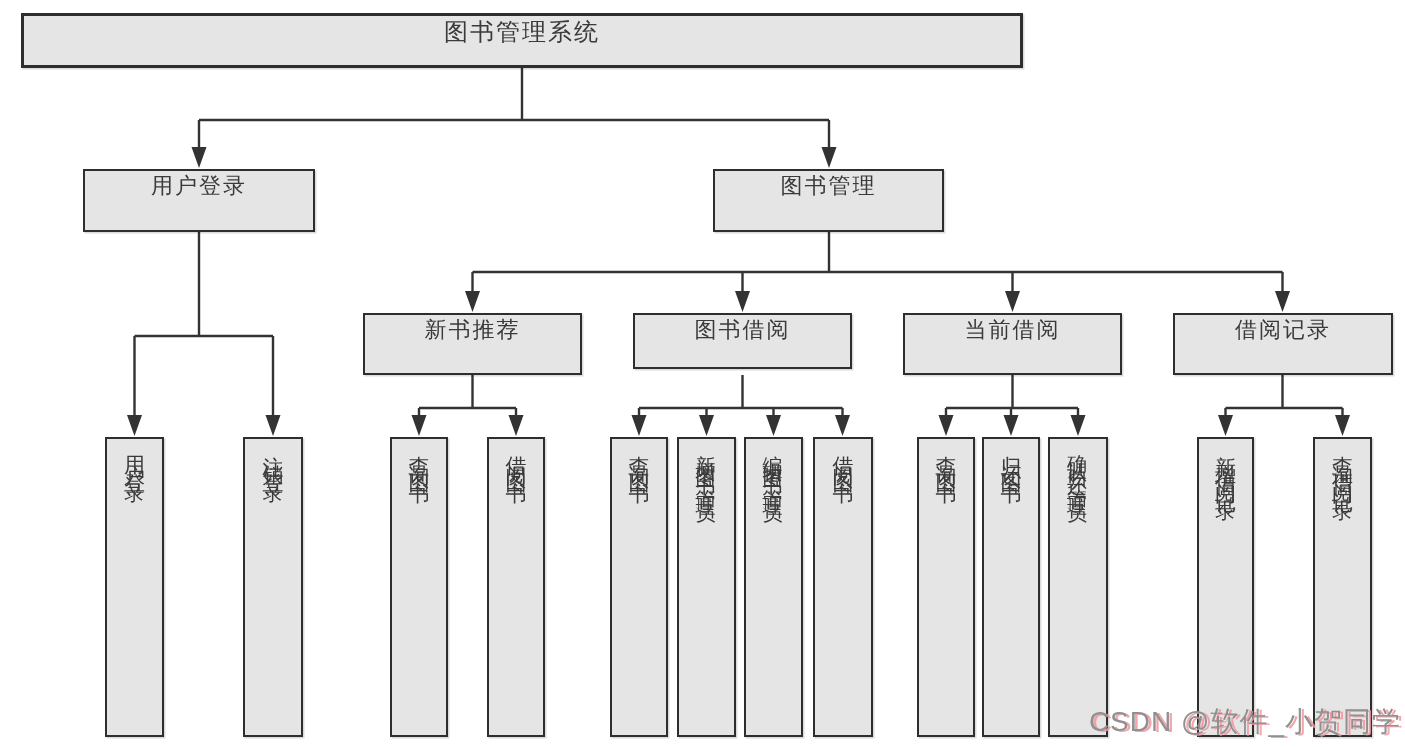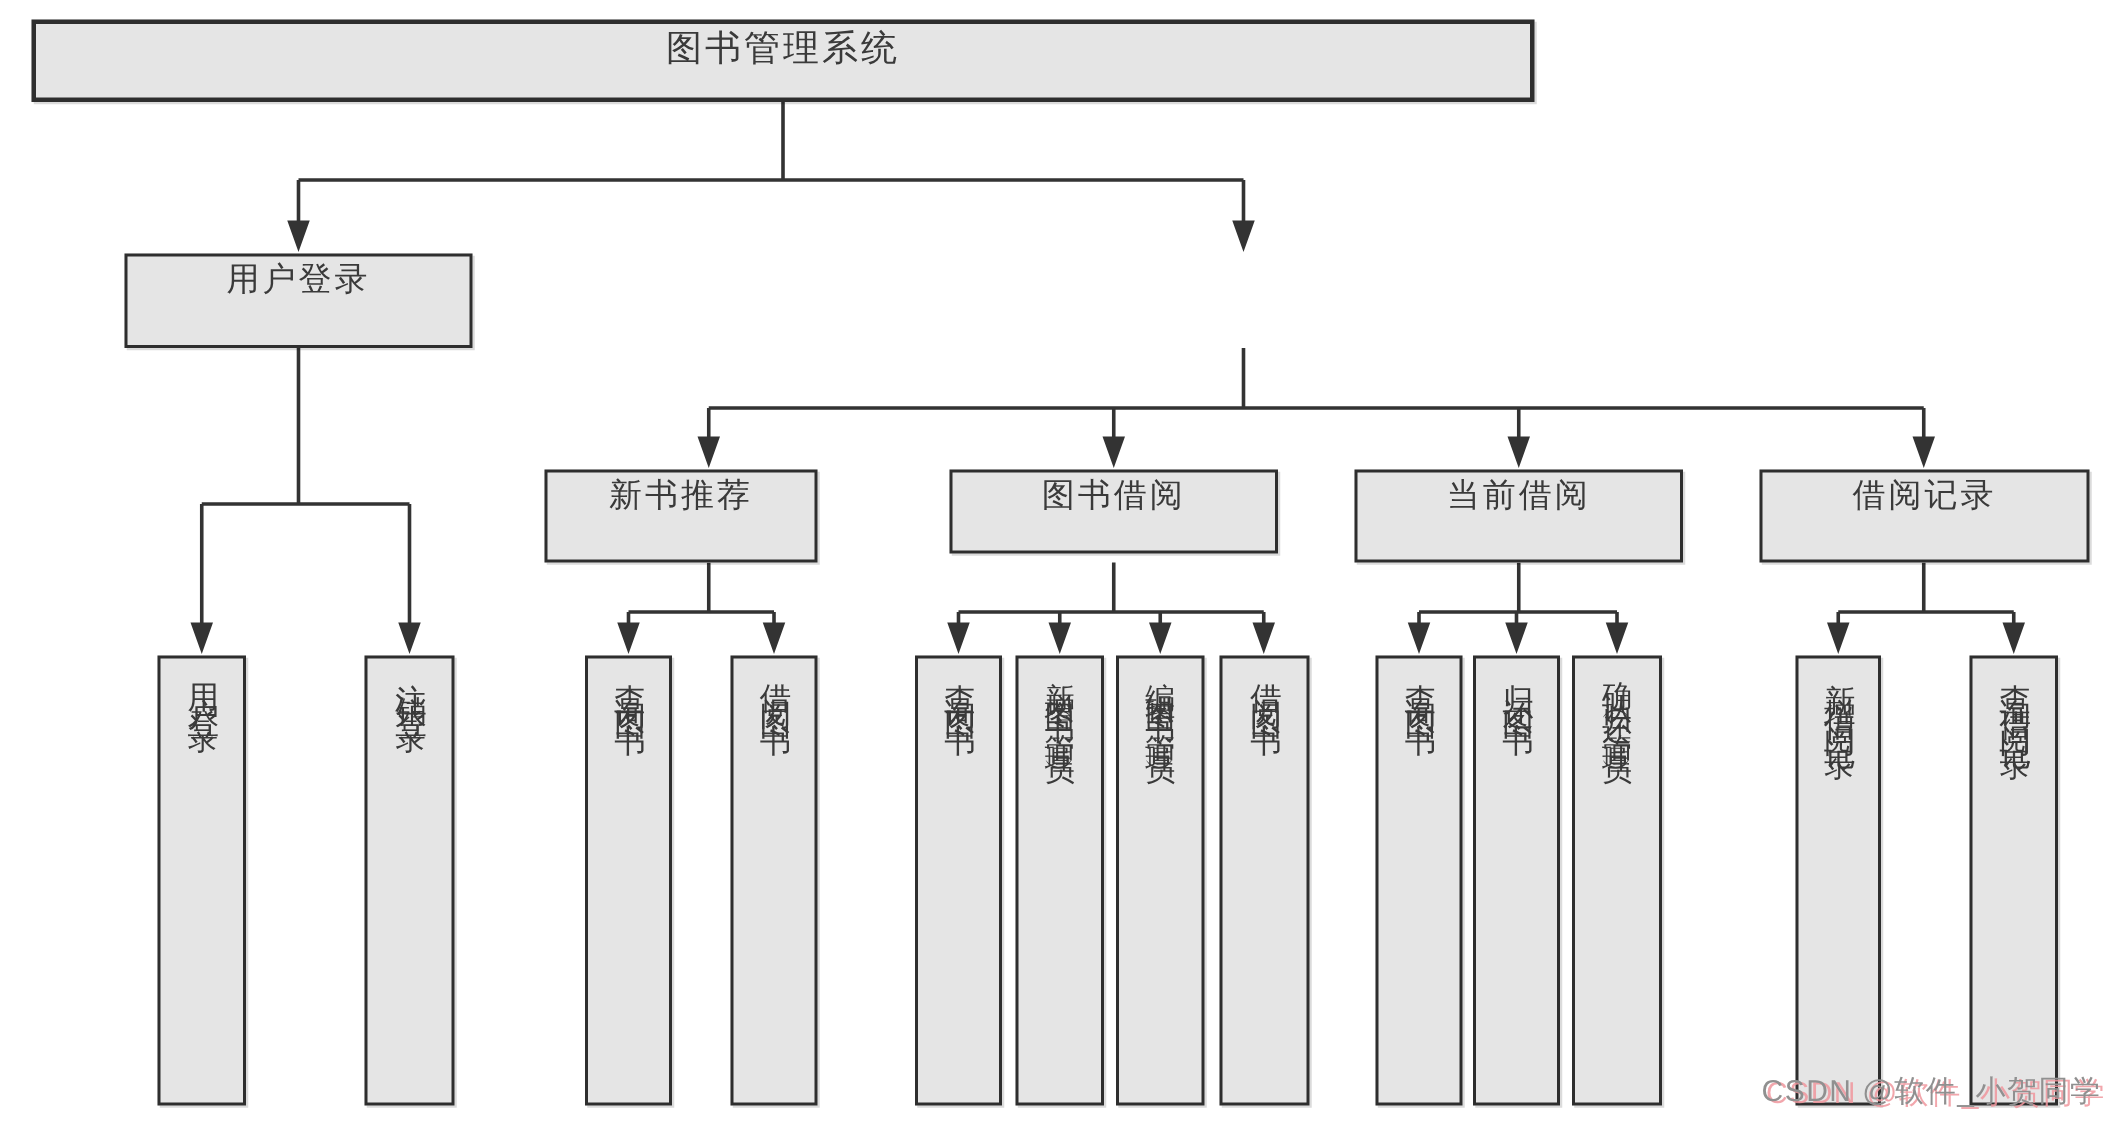--- a/index.html
+++ b/index.html
@@ -41,21 +41,21 @@
   }
   .node.v.tight span {
     font-size: 20px;
     letter-spacing: 7px;
   }
   #watermark {
     position: absolute;
     right: 4px;
     bottom: 6px;
     z-index: 3;
-    font-size: 20px;
+    font-size: 28px;
     color: #909090;
     text-shadow: 3px 1px 0 rgba(240,150,158,0.85);
     letter-spacing: 1px;
     white-space: nowrap;
   }
 </style>
 </head>
 <body>
 
 <div id="canvas">
@@ -92,22 +92,25 @@
       M1335,415 L1350,415 L1342.5,436 Z"></path>
   </svg>
 
   <div class="node root" style="left:21px; top:13px; width:1002px; height:55px;">
     <span>图书管理系统</span>
   </div>
 
   <div class="node h" style="left:83px; top:169px; width:232px; height:63px;">
     <span>用户登录</span>
   </div>
+  <div class="node h" style="left:713px; top:169px; width:231px; height:63px;">
+    <span>图书管理</span>
+  </div>
 
-  <div class="node h" style="left:363px; top:313px; width:182px; height:62px;">
+  <div class="node h" style="left:363px; top:313px; width:219px; height:62px;">
     <span>新书推荐</span>
   </div>
   <div class="node h" style="left:633px; top:313px; width:219px; height:56px;">
     <span>图书借阅</span>
   </div>
   <div class="node h" style="left:1173px; top:313px; width:220px; height:62px;">
     <span>借阅记录</span>
   </div>
   <div class="node h" style="left:903px; top:313px; width:219px; height:62px;">
     <span>当前借阅</span>

